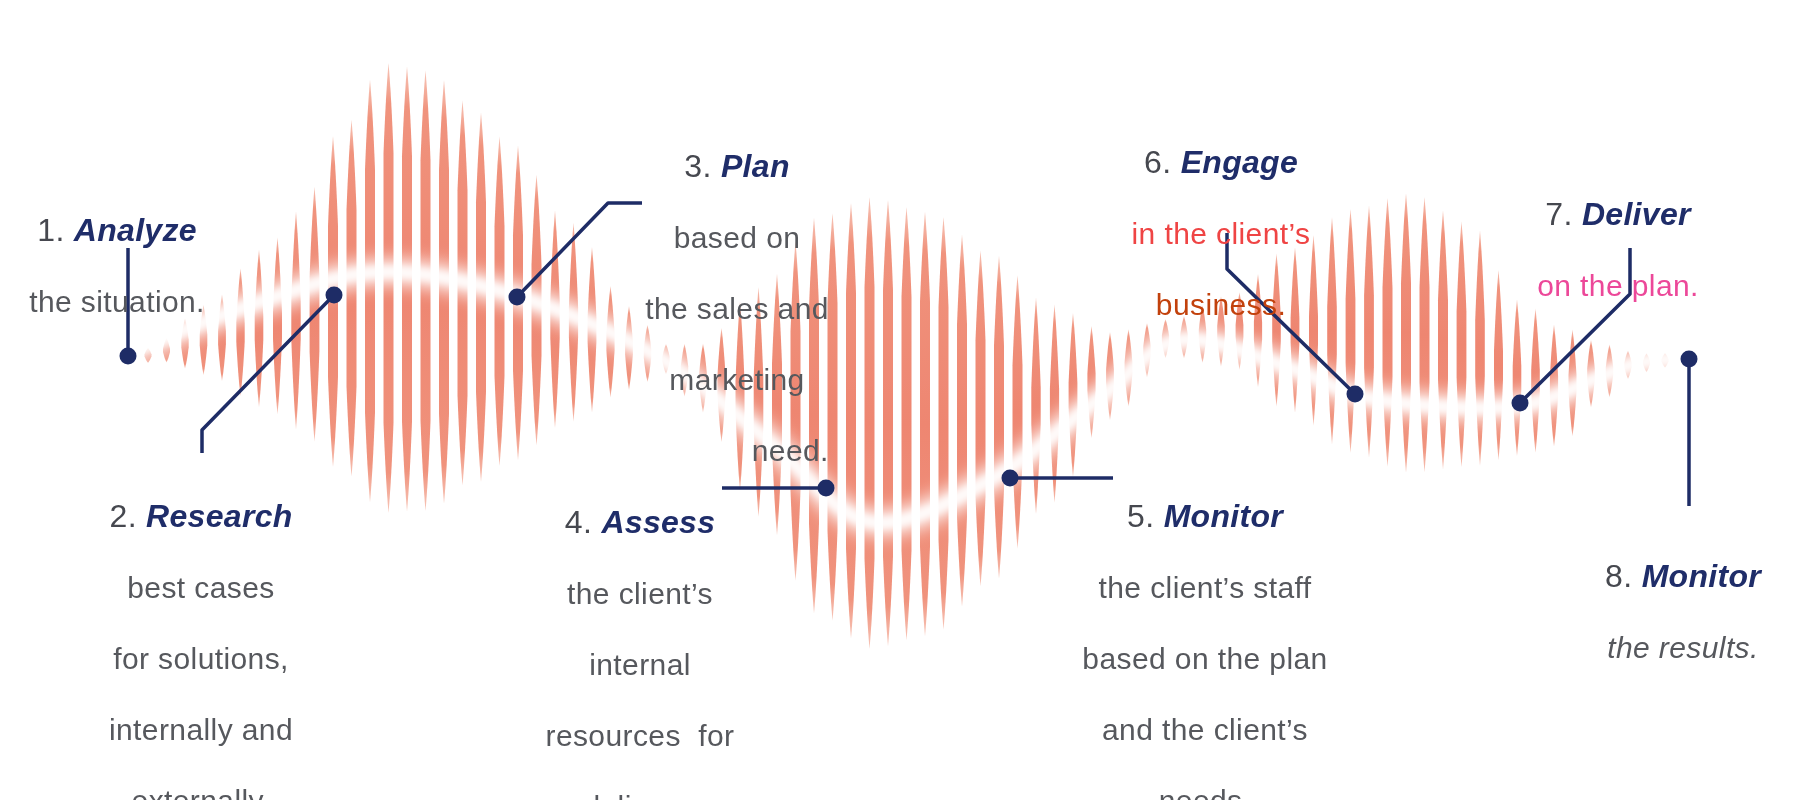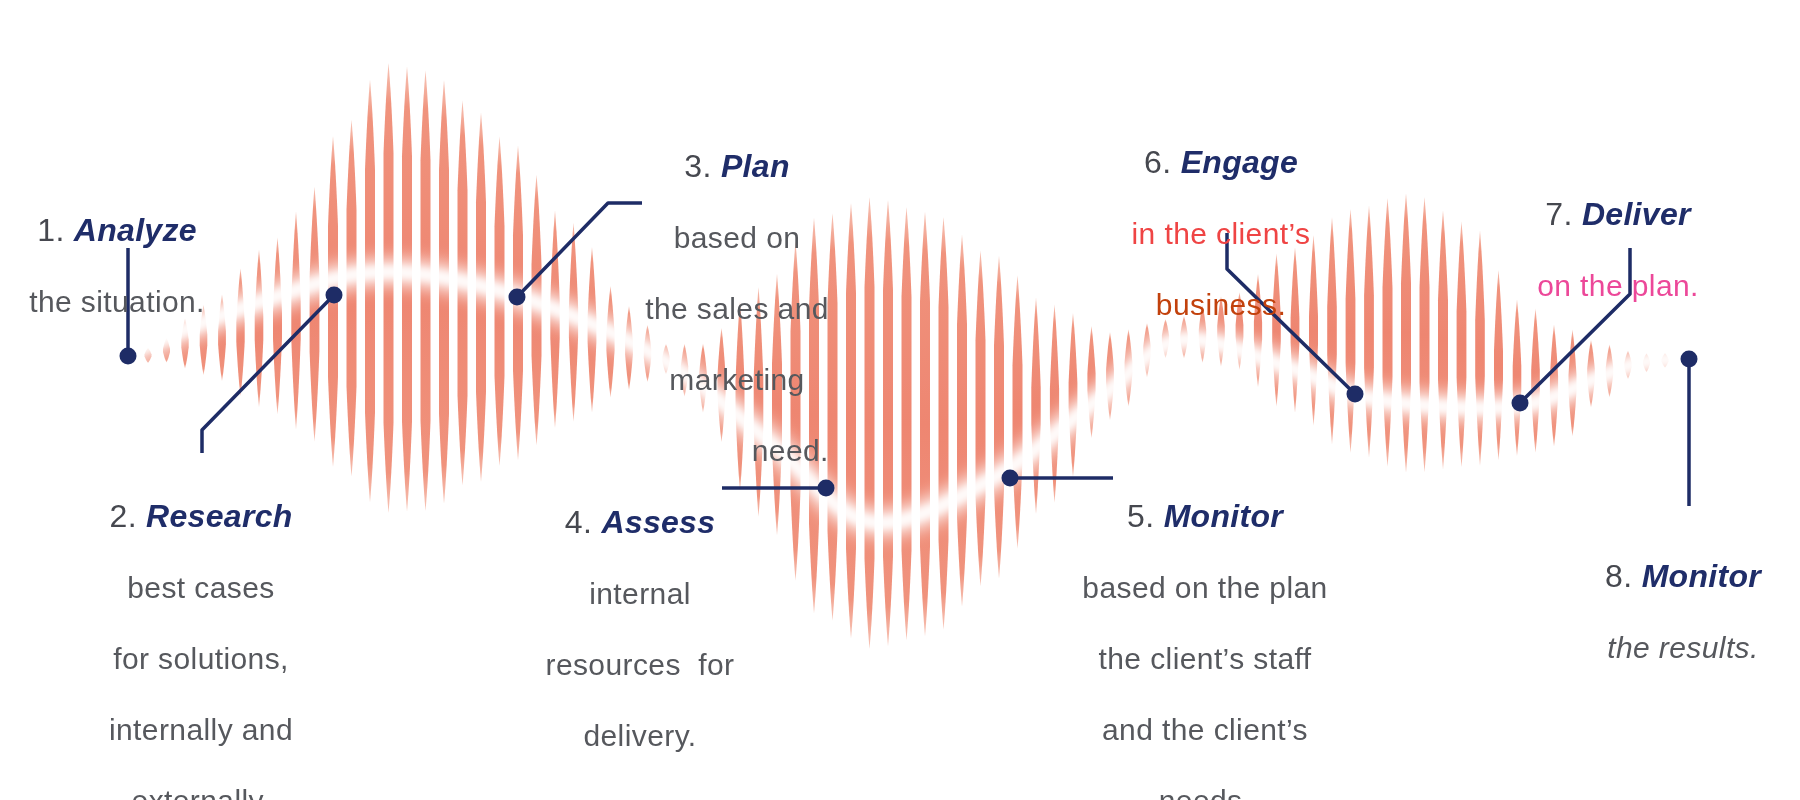--- a/index.html
+++ b/index.html
@@ -170,29 +170,30 @@
   <div class="step s3">
     <div class="title" style="color: rgb(31, 45, 105);"><span class="num" style="color: rgb(70, 72, 79);">3.</span><span>Plan</span></div>
     <div class="bline" style="color: rgb(86, 88, 93);">based on</div>
     <div class="bline" style="color: rgb(86, 88, 93);">the sales and</div>
     <div class="bline" style="color: rgb(86, 88, 93);">marketing</div>
     <div class="bline" style="color: rgb(86, 88, 93); text-align: right;">need.</div>
   </div>
 
   <div class="step s4">
     <div class="title" style="color: rgb(31, 45, 105);"><span class="num" style="color: rgb(70, 72, 79);">4.</span><span>Assess</span></div>
+    <div class="bline" style="color: rgb(86, 88, 93);">the client’s</div>
     <div class="bline" style="color: rgb(86, 88, 93);">internal</div>
     <div class="bline" style="color: rgb(86, 88, 93);">resources  for</div>
     <div class="bline" style="color: rgb(86, 88, 93);">delivery.</div>
   </div>
 
   <div class="step s5">
     <div class="title" style="color: rgb(31, 45, 105);"><span class="num" style="color: rgb(70, 72, 79);">5.</span><span>Monitor</span></div>
+    <div class="bline" style="color: rgb(86, 88, 93);">the client’s staff</div>
     <div class="bline" style="color: rgb(86, 88, 93);">based on the plan</div>
-    <div class="bline" style="color: rgb(86, 88, 93);">the client’s staff</div>
     <div class="bline" style="color: rgb(86, 88, 93);">and the client’s</div>
     <div class="bline" style="color: rgb(86, 88, 93);">needs.</div>
   </div>
 
   <div class="step s6">
     <div class="title" style="color: rgb(31, 45, 105);"><span class="num" style="color: rgb(70, 72, 79);">6.</span><span>Engage</span></div>
     <div class="bline" style="color: #ef4444;">in the client’s</div>
     <div class="bline" style="color: #c2410c;">business.</div>
   </div>
 

